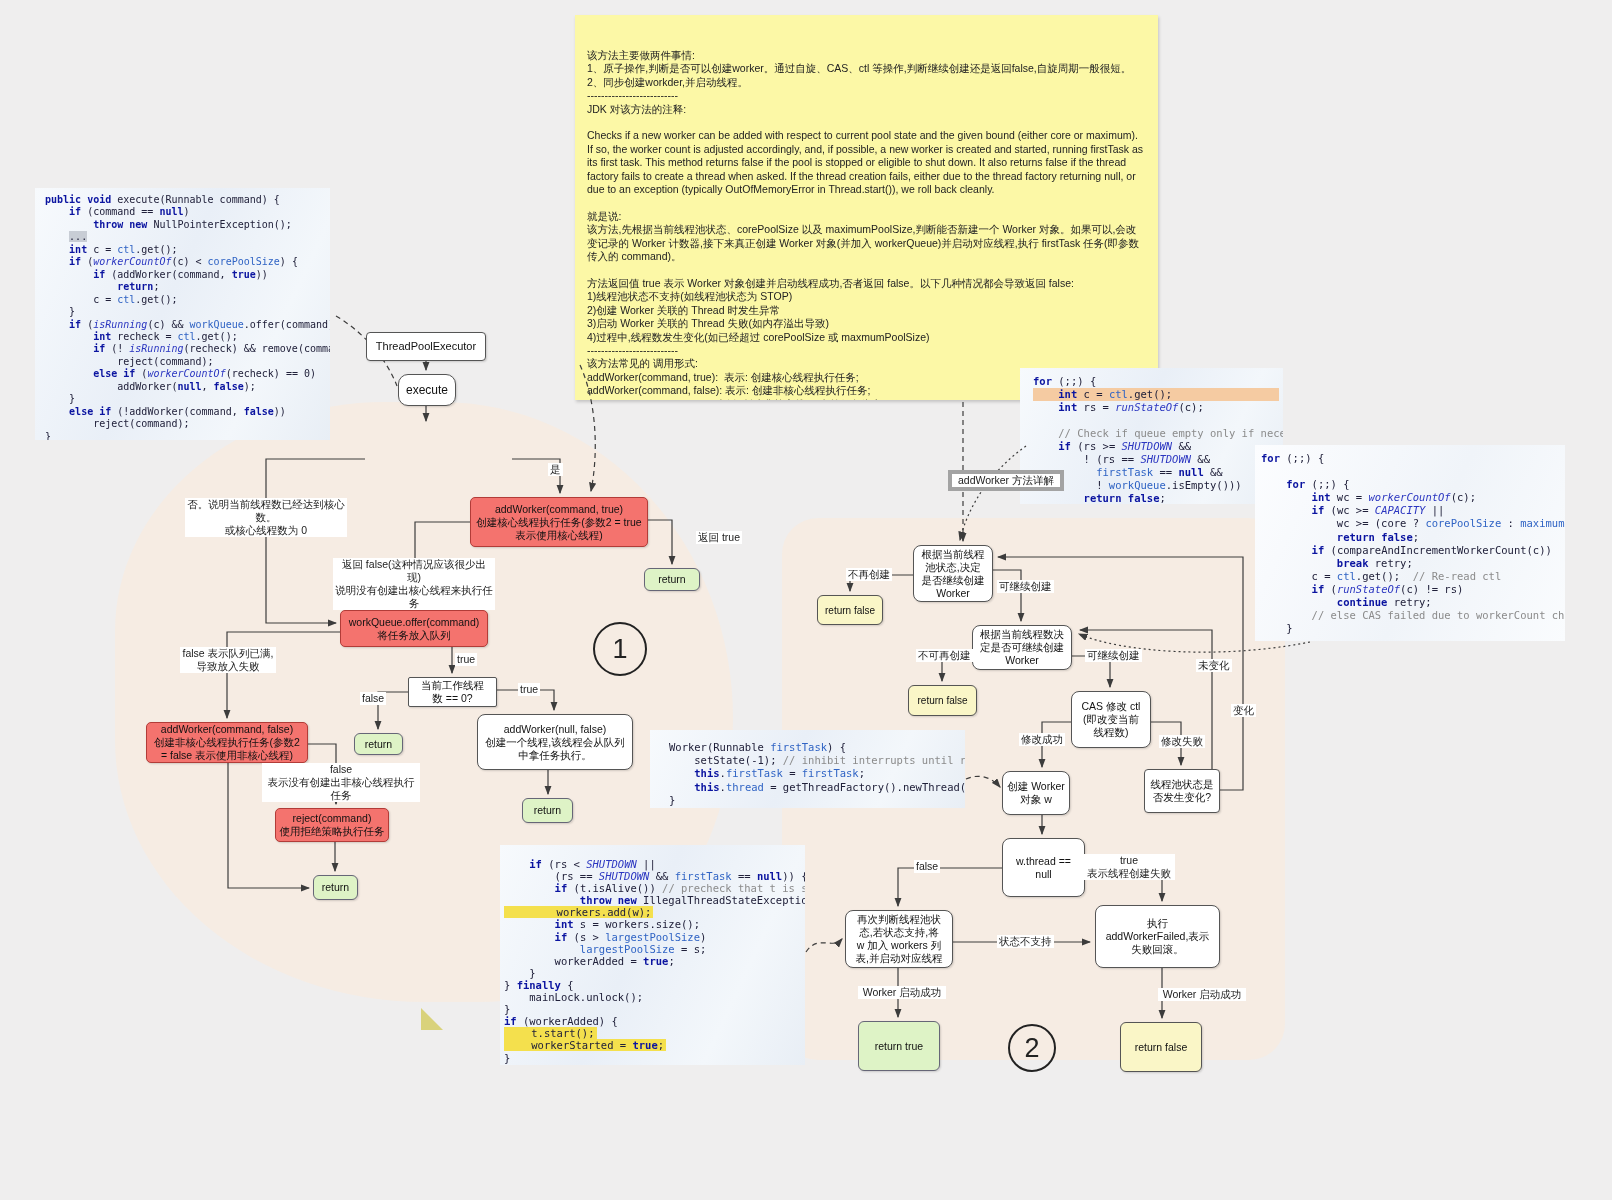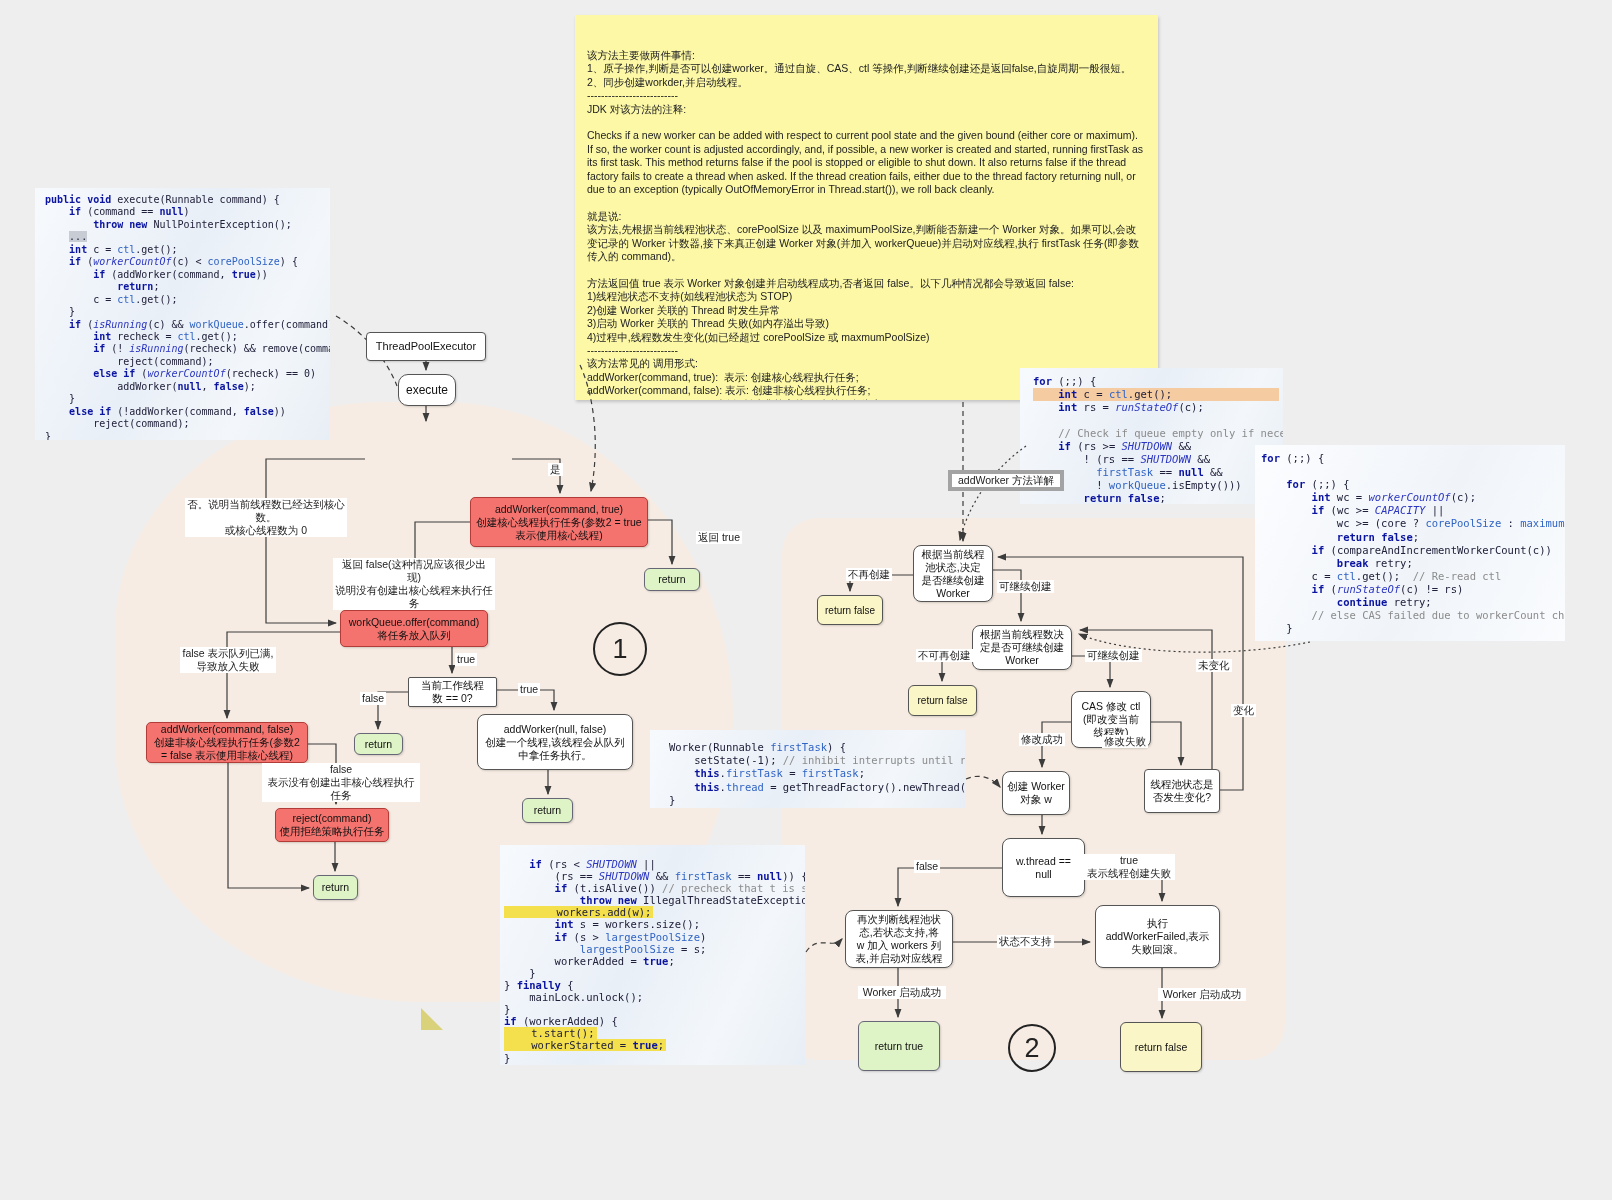--- a/index.html
+++ b/index.html
@@ -203,21 +203,21 @@
 addWorkerFailed,表示
 失败回滚。</div>
   <div class="box green" style="left:858px;top:1021px;width:82px;height:50px;">return true</div>
   <div class="box ylwbox" style="left:1120px;top:1022px;width:82px;height:50px;">return false</div>
 
   <div class="lbl" style="left:846px;top:568px;">不再创建</div>
   <div class="lbl" style="left:997px;top:580px;">可继续创建</div>
   <div class="lbl" style="left:916px;top:649px;">不可再创建</div>
   <div class="lbl" style="left:1085px;top:649px;">可继续创建</div>
   <div class="lbl" style="left:1019px;top:733px;">修改成功</div>
-  <div class="lbl" style="left:1102px;top:735px;">修改失败</div>
+  <div class="lbl" style="left:1159px;top:735px;">修改失败</div>
   <div class="lbl" style="left:1196px;top:659px;">未变化</div>
   <div class="lbl" style="left:1231px;top:704px;">变化</div>
   <div class="lbl" style="left:914px;top:860px;">false</div>
   <div class="lbl" style="left:1083px;top:854px;width:88px;">true
 表示线程创建失败</div>
   <div class="lbl" style="left:997px;top:935px;">状态不支持</div>
   <div class="lbl" style="left:858px;top:986px;width:84px;">Worker 启动成功</div>
   <div class="lbl" style="left:1158px;top:988px;width:84px;">Worker 启动成功</div>
 
   <div class="circlenum" style="left:1008px;top:1024px;width:48px;height:48px;">2</div>

